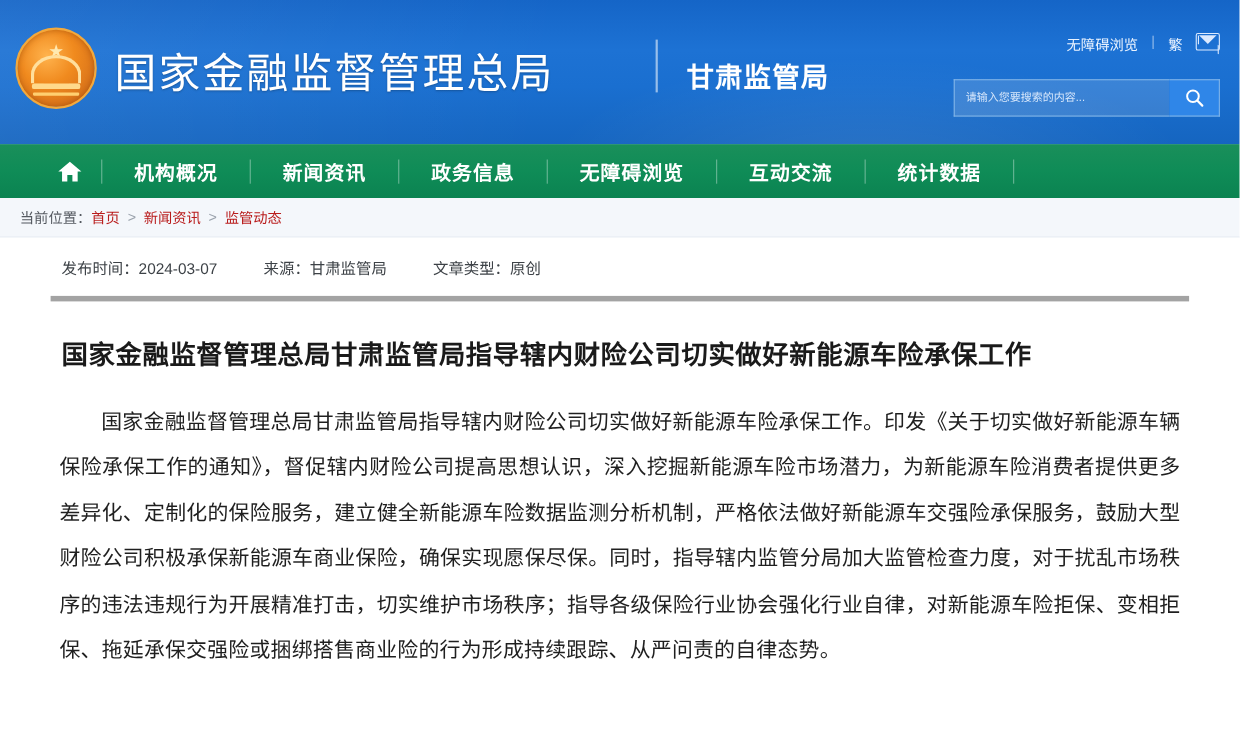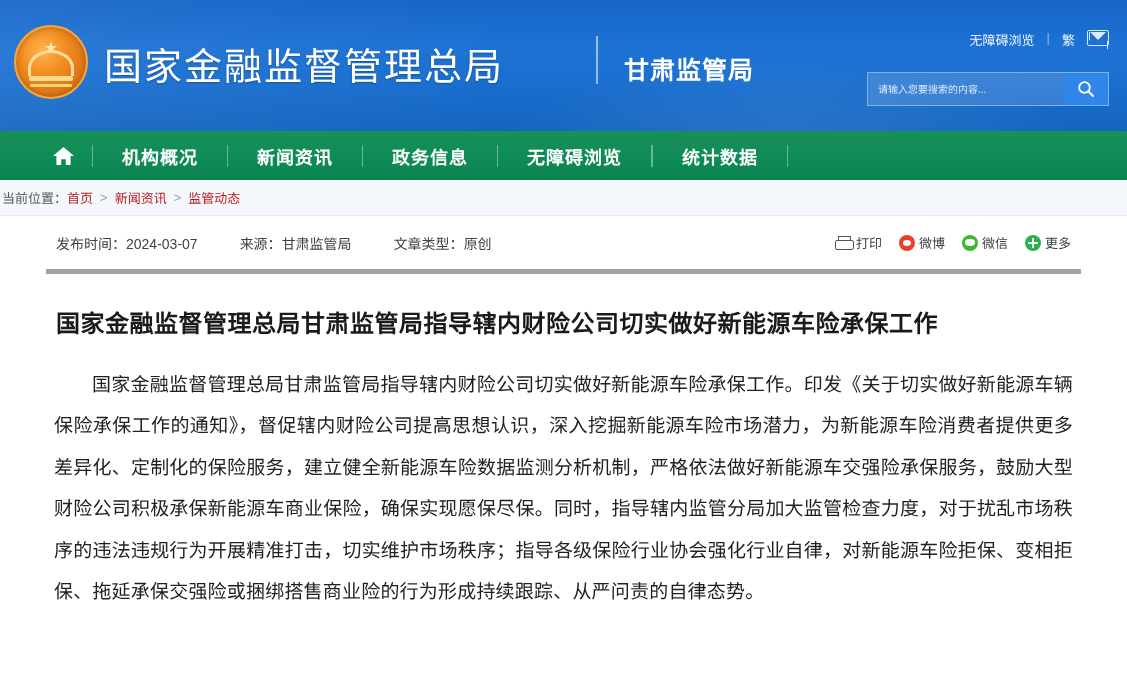--- a/index.html
+++ b/index.html
@@ -172,21 +172,21 @@
     cursor: pointer;
   }
 
   
   .crumbbar {
     height: 36px;
     background: #f4f7fb;
     border-bottom: 1px solid #e4eaf1;
     display: flex;
     align-items: center;
-    padding-left: 2px;
+    padding-left: 18px;
     font-size: 13px;
     color: #555a61;
   }
   .crumbbar a { color: #b91c1c; text-decoration: none; }
   .crumbbar .arrow { margin: 0 7px; color: #9aa2ac; }
 
   
   .content {
     background: #ffffff;
     padding: 0 46px;
@@ -306,20 +306,21 @@
   </div>
   <div class="nav-sep"></div>
   <div class="nav-item">机构概况</div>
   <div class="nav-sep"></div>
   <div class="nav-item">新闻资讯</div>
   <div class="nav-sep"></div>
   <div class="nav-item">政务信息</div>
   <div class="nav-sep"></div>
   <div class="nav-item">无障碍浏览</div>
   <div class="nav-sep"></div>
+  <div class="nav-item">互动交流</div>
   <div class="nav-sep"></div>
   <div class="nav-item">统计数据</div>
   <div class="nav-sep"></div>
 </div>
 
 <div class="crumbbar">
   <span>当前位置：</span>
   <a href="#">首页</a>
   <span class="arrow">&gt;</span>
   <a href="#">新闻资讯</a>
@@ -333,38 +334,20 @@
     <span class="meta-item">
       <span class="lbl">发布时间：</span><span>2024-03-07</span>
     </span>
     <span class="meta-item">
       <span class="lbl">来源：</span><span>甘肃监管局</span>
     </span>
     <span class="meta-item">
       <span class="lbl">文章类型：</span><span>原创</span>
     </span>
 
-    <span class="share-group">
-      <span class="share-item">
-        <span class="printer"></span>
-        <span>打印</span>
-      </span>
-      <span class="share-item">
-        <span class="icon-circle ic-weibo"></span>
-        <span>微博</span>
-      </span>
-      <span class="share-item">
-        <span class="icon-circle ic-wechat"></span>
-        <span>微信</span>
-      </span>
-      <span class="share-item">
-        <span class="icon-circle ic-more"></span>
-        <span>更多</span>
-      </span>
-    </span>
   </div>
 
   <h1 class="article-title">国家金融监督管理总局甘肃监管局指导辖内财险公司切实做好新能源车险承保工作</h1>
 
   <div class="article-body">
     <p>国家金融监督管理总局甘肃监管局指导辖内财险公司切实做好新能源车险承保工作。印发《关于切实做好新能源车辆保险承保工作的通知》，督促辖内财险公司提高思想认识，深入挖掘新能源车险市场潜力，为新能源车险消费者提供更多差异化、定制化的保险服务，建立健全新能源车险数据监测分析机制，严格依法做好新能源车交强险承保服务，鼓励大型财险公司积极承保新能源车商业保险，确保实现愿保尽保。同时，指导辖内监管分局加大监管检查力度，对于扰乱市场秩序的违法违规行为开展精准打击，切实维护市场秩序；指导各级保险行业协会强化行业自律，对新能源车险拒保、变相拒保、拖延承保交强险或捆绑搭售商业险的行为形成持续跟踪、从严问责的自律态势。</p>
   </div>
 </div>
 
 </body></html>

